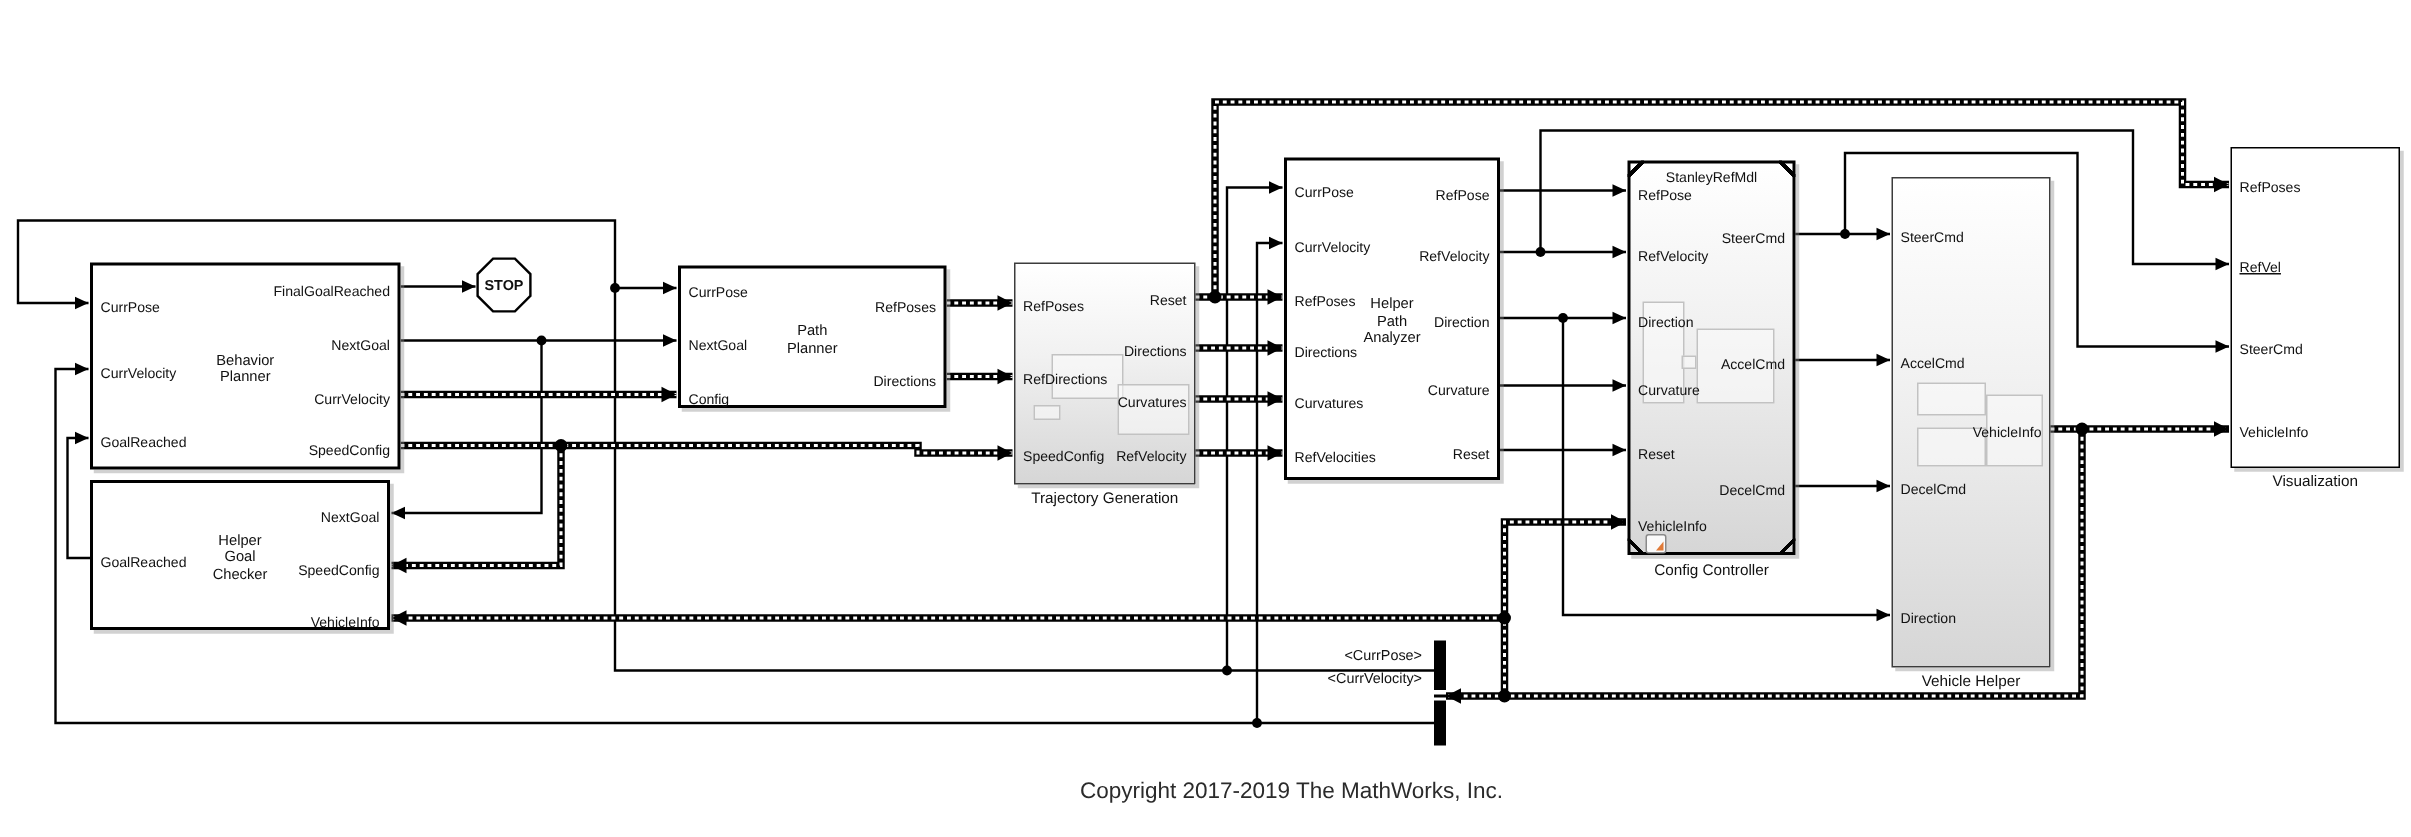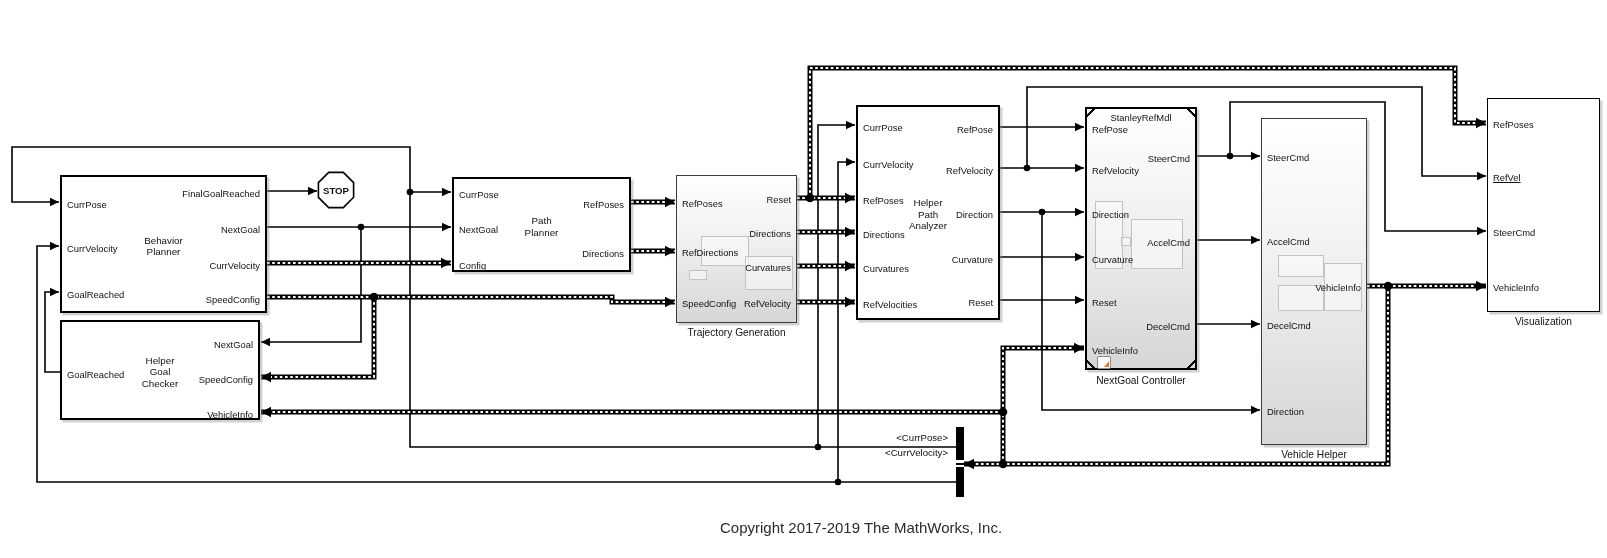--- a/index.html
+++ b/index.html
@@ -297,21 +297,21 @@
       <span class="port-label L" style="top: 14.5px;">RefPose</span>
       <span class="port-label L" style="top: 55.5px;">RefVelocity</span>
       <span class="port-label L" style="top: 99.5px;">Direction</span>
       <span class="port-label L" style="top: 144.5px;">Curvature</span>
       <span class="port-label L" style="top: 187.5px;">Reset</span>
       <span class="port-label L" style="top: 235.5px;">VehicleInfo</span>
       <span class="port-label R" style="top: 43.5px;">SteerCmd</span>
       <span class="port-label R" style="top: 127.5px;">AccelCmd</span>
       <span class="port-label R" style="top: 211.5px;">DecelCmd</span>
       <div class="top-label">StanleyRefMdl</div>
-      <div class="bottom-label" style="top: 266px;">NextGoal Controller</div>
+      <div class="bottom-label" style="top: 266px;">Config Controller</div>
       <div class="corner tl"></div>
       <div class="corner tr"></div>
       <div class="corner bl"></div>
       <div class="corner br"></div>
       <div class="badge" style="left: 10px; top: 247px;"></div>
     </div>
     <div class="block thin grad" style="left: 1261px; top: 118px; width: 106px; height: 327px;">
       <div class="preview-rect" style="left: 16px; top: 136px; width: 44px; height: 20px;"></div>
       <div class="preview-rect" style="left: 16px; top: 166px; width: 44px; height: 24px;"></div>
       <div class="preview-rect" style="left: 62px; top: 144px; width: 36px; height: 46px;"></div>

